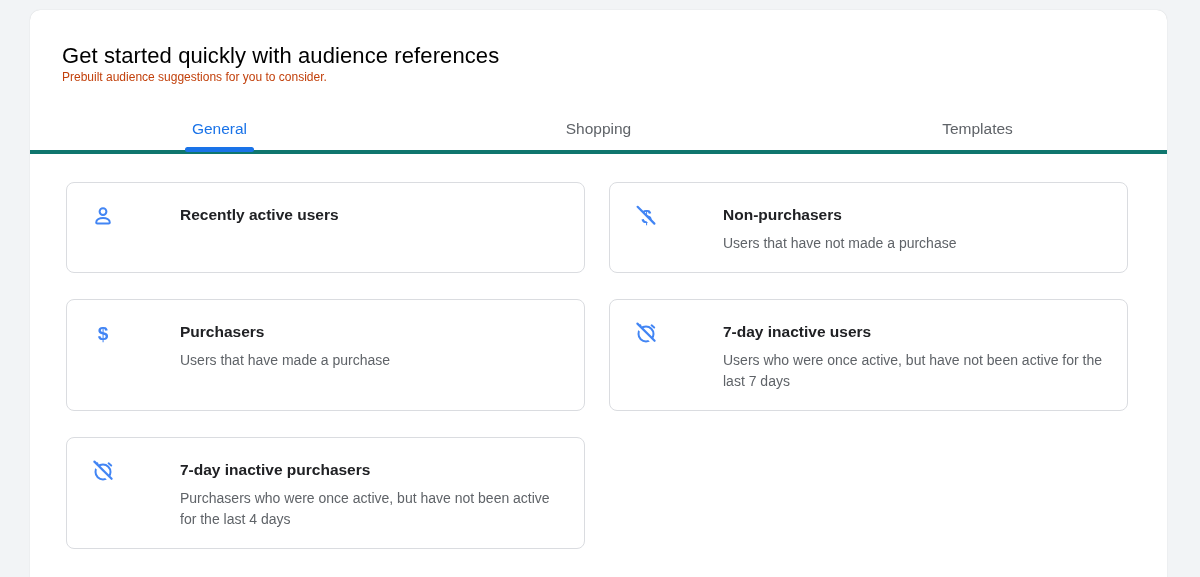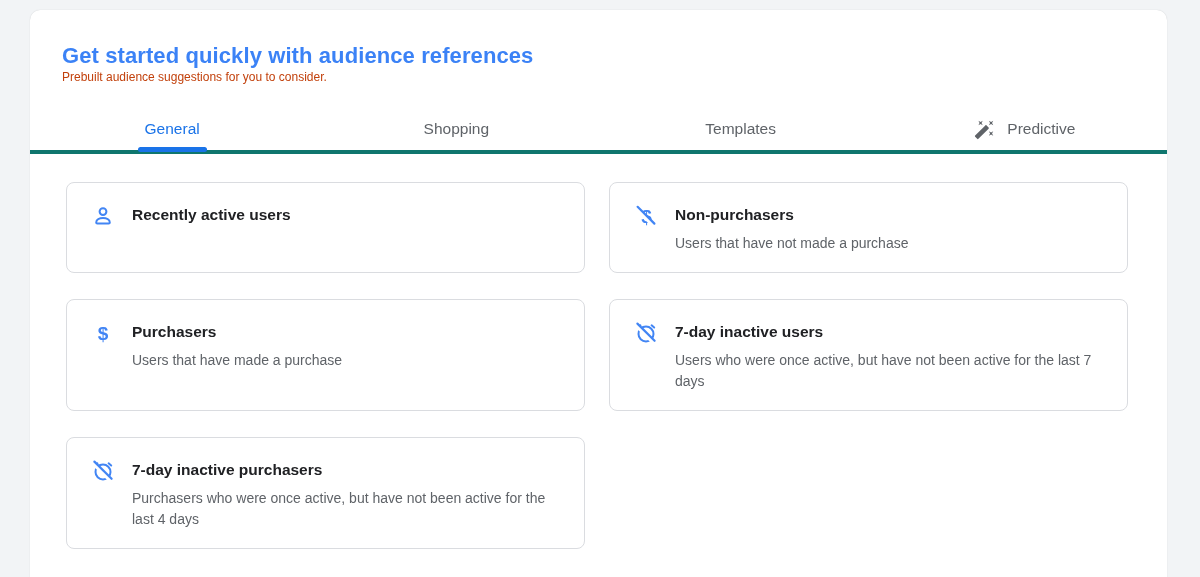--- a/index.html
+++ b/index.html
@@ -13,21 +13,21 @@
   }
   .panel {
     position: absolute; left: 30px; top: 10px;
     width: 1137px; height: 567px;
     background: #ffffff;
     border-radius: 10px 10px 0 0;
     box-shadow: 0 0 1px rgba(60,64,67,.25);
   }
   .header { padding: 33px 36px 0 32px; }
   .page-title {
-    font-size: 22px; font-weight: 700; color: #3b82f6; letter-spacing: .1px;
+    font-size: 22px; font-weight: 400; color: #000000; letter-spacing: .1px;
   }
   .page-subtitle {
     margin-top: 1px; font-size: 12px; color: #c2410c;
   }
   .tabs {
     display: flex; margin-top: 24px;
     border-bottom: 4px solid #0f766e;
   }
   .tab {
     flex: 1; display: flex; justify-content: center; align-items: center;
@@ -49,20 +49,21 @@
     display: grid; grid-template-columns: 1fr 1fr;
     gap: 26px 24px;
     padding: 28px 39px 0 36px;
   }
   .card {
     border: 1px solid #dadce0; border-radius: 8px;
     background: #fff;
     padding: 21px 24px 18px 24px;
     display: flex; align-items: flex-start;
     cursor: pointer;
+    gap: 48px;
   }
   .card-icon { width: 24px; height: 24px; flex: none; margin-right: 17px; margin-top: 0; }
   .card-body { min-width: 0; }
   .card-title {
     font-size: 15.5px; font-weight: 700; color: #202124;
     margin: 2px 0 9px 0;
   }
   .card-desc {
     font-size: 14px; color: #5f6368; line-height: 21px; max-width: 432px;
   }
@@ -86,29 +87,20 @@
     </div>
     <div class="tab">
       <span class="tab-inner">
         <span>Shopping</span>
 
       </span>
     </div>
     <div class="tab">
       <span class="tab-inner">
         <span>Templates</span>
-
-      </span>
-    </div>
-    <div class="tab">
-      <span class="tab-inner">
-        <svg class="wand" viewBox="0 0 24 24" fill="#5f6368">
-          <path d="M7.5 5.6 10 7 8.6 4.5 10 2 7.5 3.4 5 2l1.4 2.5L5 7l2.5-1.4zm12 9.8L17 14l1.4 2.5L17 19l2.5-1.4L22 19l-1.4-2.5L22 14l-2.5 1.4zM22 2l-2.5 1.4L17 2l1.4 2.5L17 7l2.5-1.4L22 7l-1.4-2.5L22 2zm-7.63 5.29c-.39-.39-1.02-.39-1.41 0L1.29 18.96c-.39.39-.39 1.02 0 1.41l2.34 2.34c.39.39 1.02.39 1.41 0L16.7 11.05c.39-.39.39-1.02 0-1.41l-2.33-2.35z"></path>
-        </svg>
-        <span>Predictive</span>
 
       </span>
     </div>
   </div>
 
   <div class="cards">
 
     <div class="card">
       <svg class="card-icon" viewBox="0 0 24 24" fill="none" stroke="#4285f4" stroke-width="2">
         <circle cx="12" cy="7.6" r="3.4"></circle>

